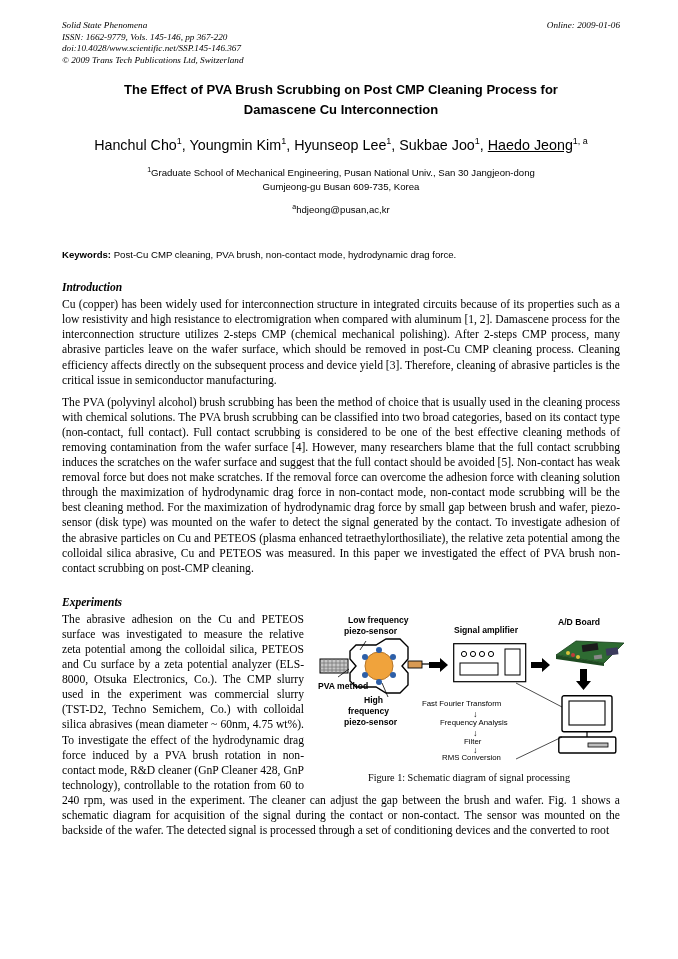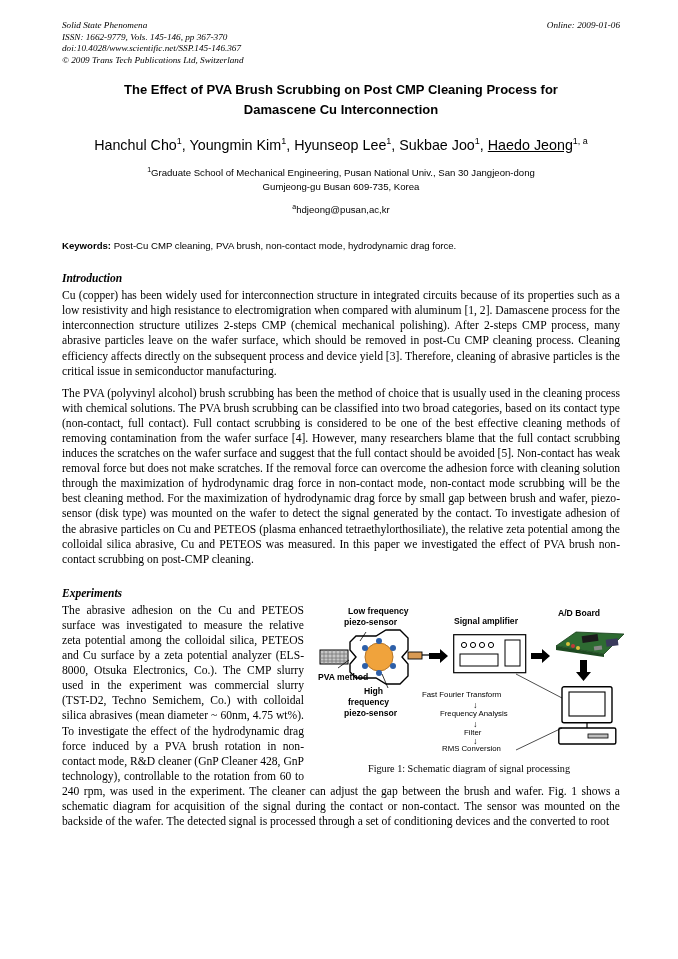--- a/index.html
+++ b/index.html
@@ -76,21 +76,21 @@
     font-size: 9.6px;
     text-align: center;
     margin-top: 9px;
   }
   .email sup { font-size: 7px; vertical-align: super; }
 
   
   .keywords {
     font-family: "Liberation Sans", sans-serif;
     font-size: 9.6px;
-    margin-top: 24px;
+    margin-top: 33px;
     line-height: 13px;
   }
   .keywords .kw-label { font-weight: bold; }
 
   
   .section-head {
     font-family: "Liberation Serif", serif;
     font-weight: bold;
     font-size: 11.5px;
     margin-top: 20px;
@@ -145,21 +145,21 @@
   }
 </style>
 </head>
 <body>
 
 <div class="page">
 
   <div class="masthead">
     <div class="left">
       <div>Solid State Phenomena</div>
-      <div>ISSN: 1662-9779, Vols. 145-146, pp 367-370</div>
+      <div>ISSN: 1662-9779, Vols. 145-146, pp 367-220</div>
       <div>doi:10.4028/www.scientific.net/SSP.145-146.367</div>
       <div>© 2009 Trans Tech Publications Ltd, Switzerland</div>
     </div>
     <div class="online">Online: 2009-01-06</div>
   </div>
 
   <div class="title">
     <div>The Effect of PVA Brush Scrubbing on Post CMP Cleaning Process for</div>
     <div>Damascene Cu Interconnection</div>
   </div>

